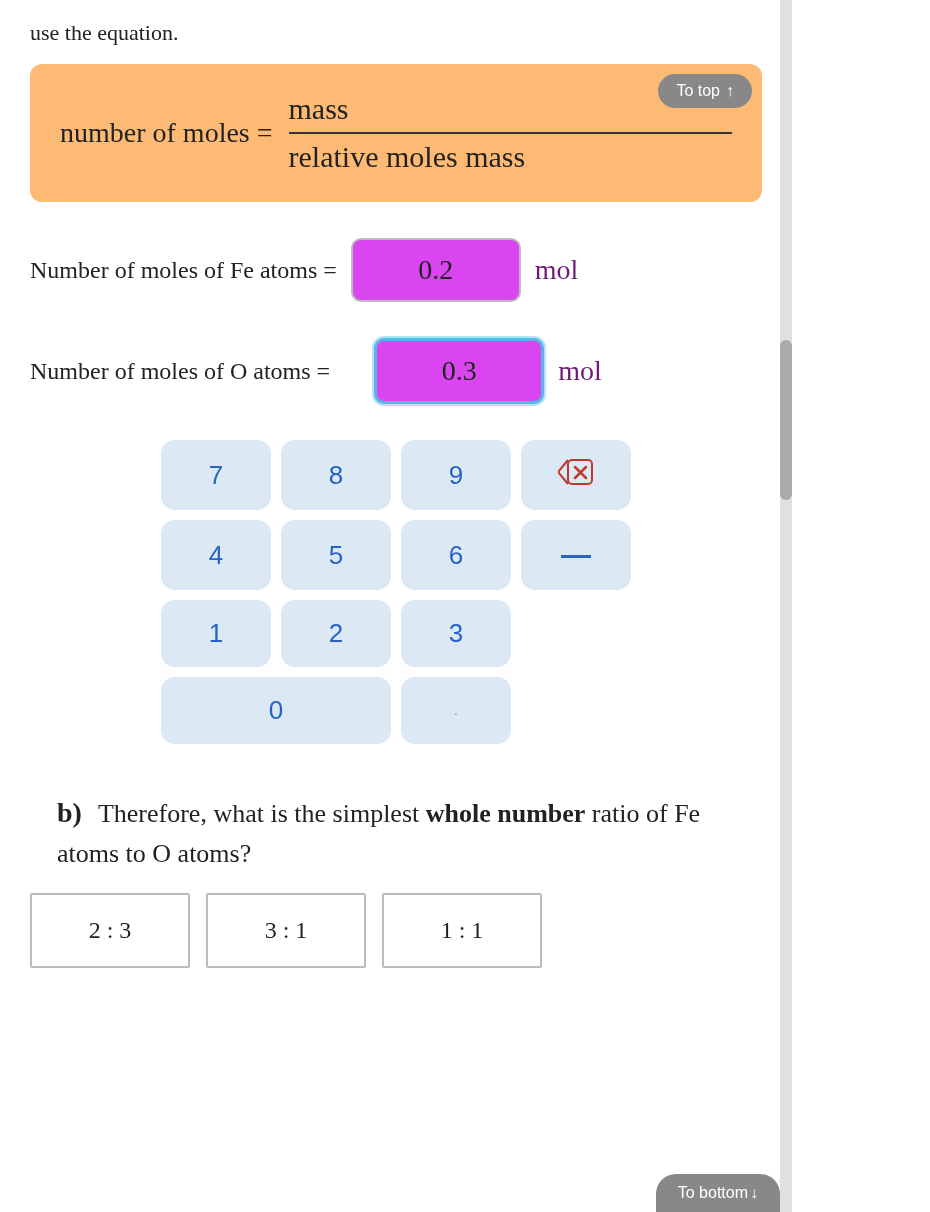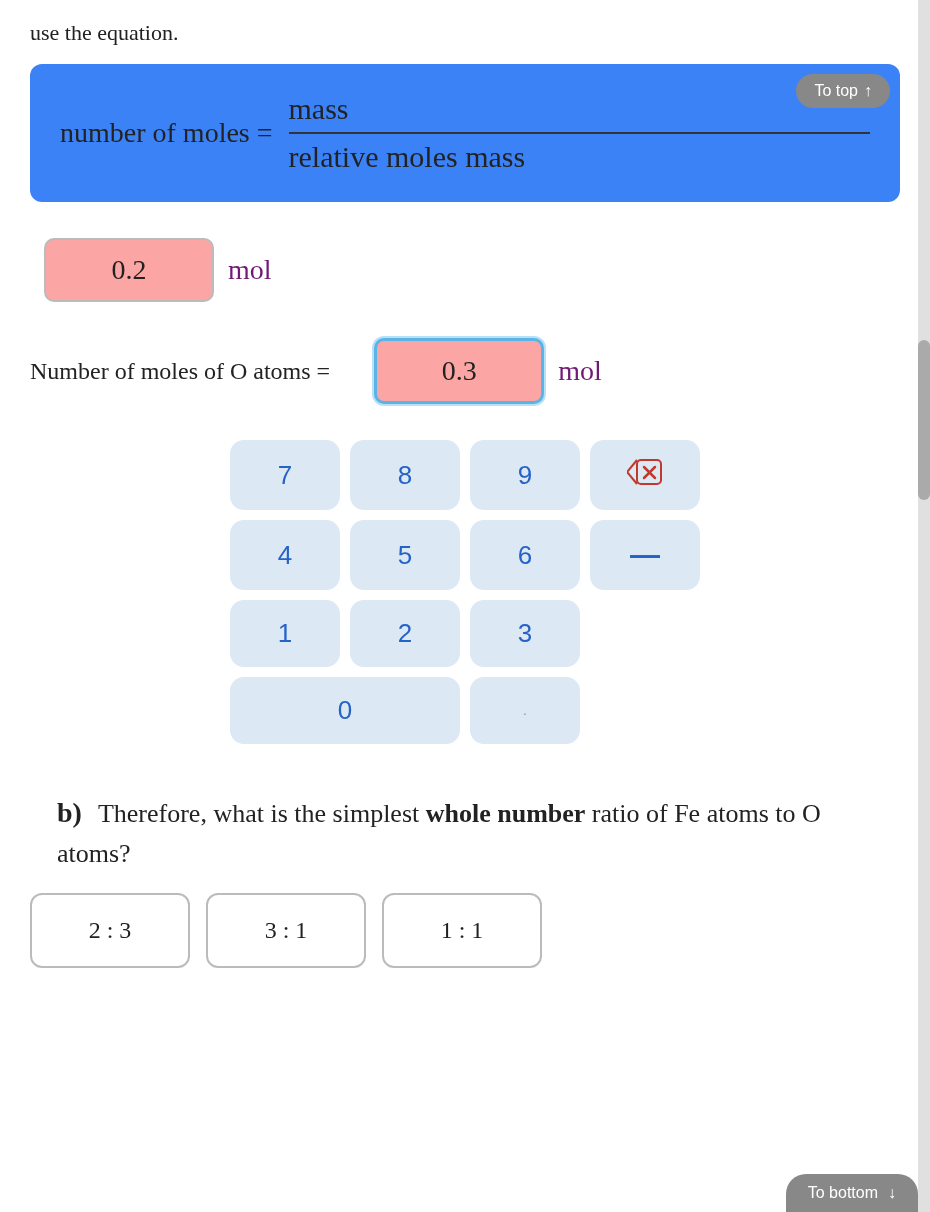--- a/index.html
+++ b/index.html
@@ -6,37 +6,37 @@
     body {
       font-family: Georgia, 'Times New Roman', serif;
       background: #ffffff;
       width: 930px;
       min-height: 1212px;
       position: relative;
       overflow-x: hidden;
     }
 
     .page-container {
-      width: 930px;
+      width: 792px;
       min-height: 1212px;
       padding: 20px 30px 20px 30px;
       position: relative;
     }
 
     
     .intro-text {
       font-size: 22px;
       color: #222;
       margin-bottom: 18px;
       font-family: Georgia, serif;
     }
 
     
     .equation-box {
-      background: #3b82f6;
+      background: #fdba74;
       border-radius: 12px;
       padding: 28px 30px 28px 30px;
       margin-bottom: 36px;
       display: flex;
       align-items: center;
       justify-content: space-between;
       position: relative;
     }
 
     .equation-lhs {
@@ -106,21 +106,21 @@
 
     .moles-input {
       border: 2px solid #bbb;
       border-radius: 10px;
       padding: 14px 20px;
       font-size: 28px;
       color: #222;
       text-align: center;
       width: 170px;
       margin: 0 14px;
-      background: #fca5a5;
+      background: #d946ef;
       outline: none;
       font-family: Georgia, serif;
     }
 
     .moles-input.active {
       border: 3px solid #5ab4e8;
       box-shadow: 0 0 0 2px #b8e0f7;
       margin-left: 44px;
     }
 
@@ -219,21 +219,21 @@
     
     .answer-options {
       display: flex;
       gap: 16px;
       flex-wrap: wrap;
       margin-top: 20px;
     }
 
     .answer-option {
       border: 2px solid #bbb;
-      border-radius: 12px;
+      border-radius: 2px;
       padding: 22px 40px;
       font-size: 24px;
       color: #222;
       background: white;
       cursor: pointer;
       font-family: Georgia, serif;
       min-width: 160px;
       text-align: center;
     }
 
@@ -244,21 +244,21 @@
       right: 12px;
       background: #888;
       color: white;
       border: none;
       border-radius: 20px 20px 0 0;
       padding: 10px 22px;
       font-size: 16px;
       cursor: pointer;
       display: flex;
       align-items: center;
-      gap: 10px;
+      gap: 2px;
       font-family: Arial, sans-serif;
     }
 
     .b-prefix {
       font-weight: bold;
       font-size: 28px;
       font-family: Georgia, serif;
       margin-right: 10px;
       color: #222;
     }
@@ -283,20 +283,21 @@
 
     <div class="equation-lhs">number of moles =</div>
     <div class="equation-rhs">
       <div class="equation-numerator">mass</div>
       <div class="equation-line"></div>
       <div class="equation-denominator">relative moles mass</div>
     </div>
   </div>
 
   <div class="moles-row">
+    <span>Number of moles of Fe atoms =</span>
     <input class="moles-input" type="text" value="0.2" readonly="" style="">
     <span class="mol-label">mol</span>
   </div>
 
   <div class="moles-row">
     <span>Number of moles of O atoms =</span>
     <input class="moles-input active" type="text" value="0.3" readonly="" style="">
     <span class="mol-label">mol</span>
   </div>
 

